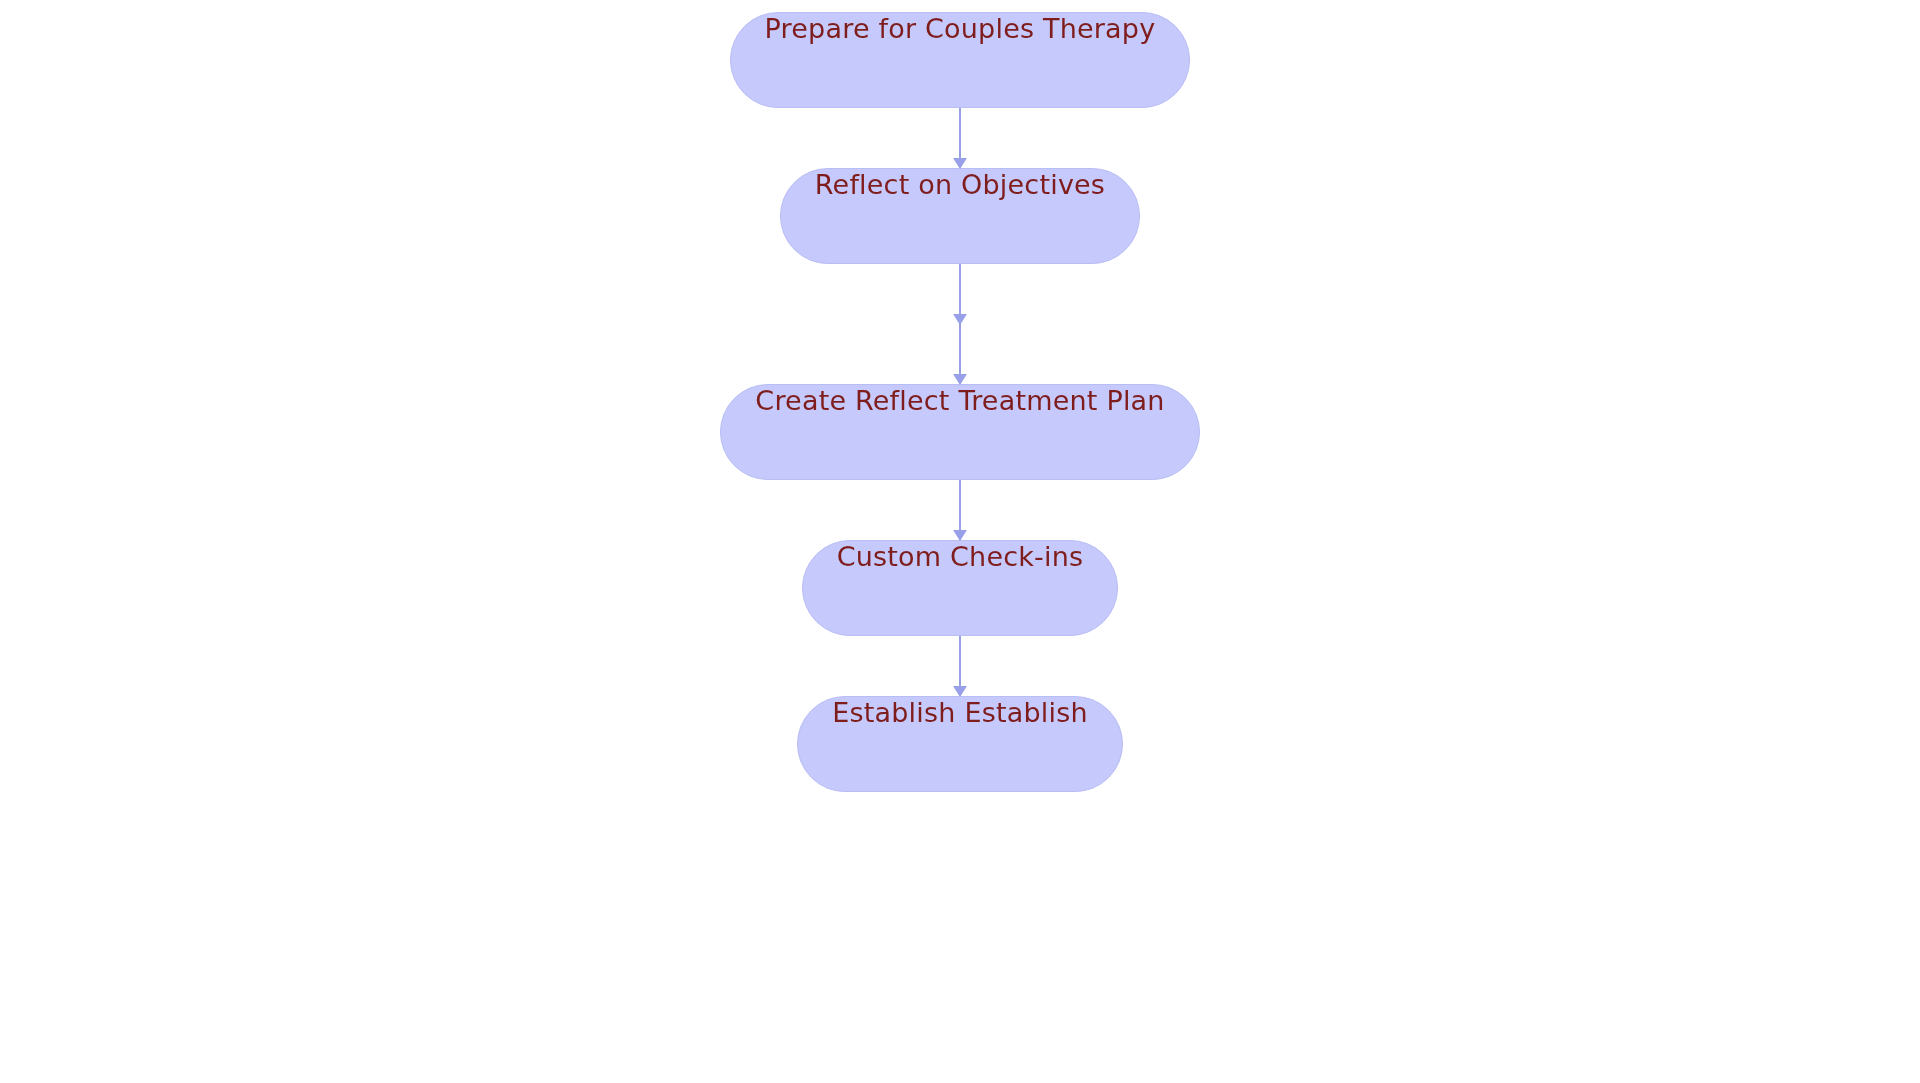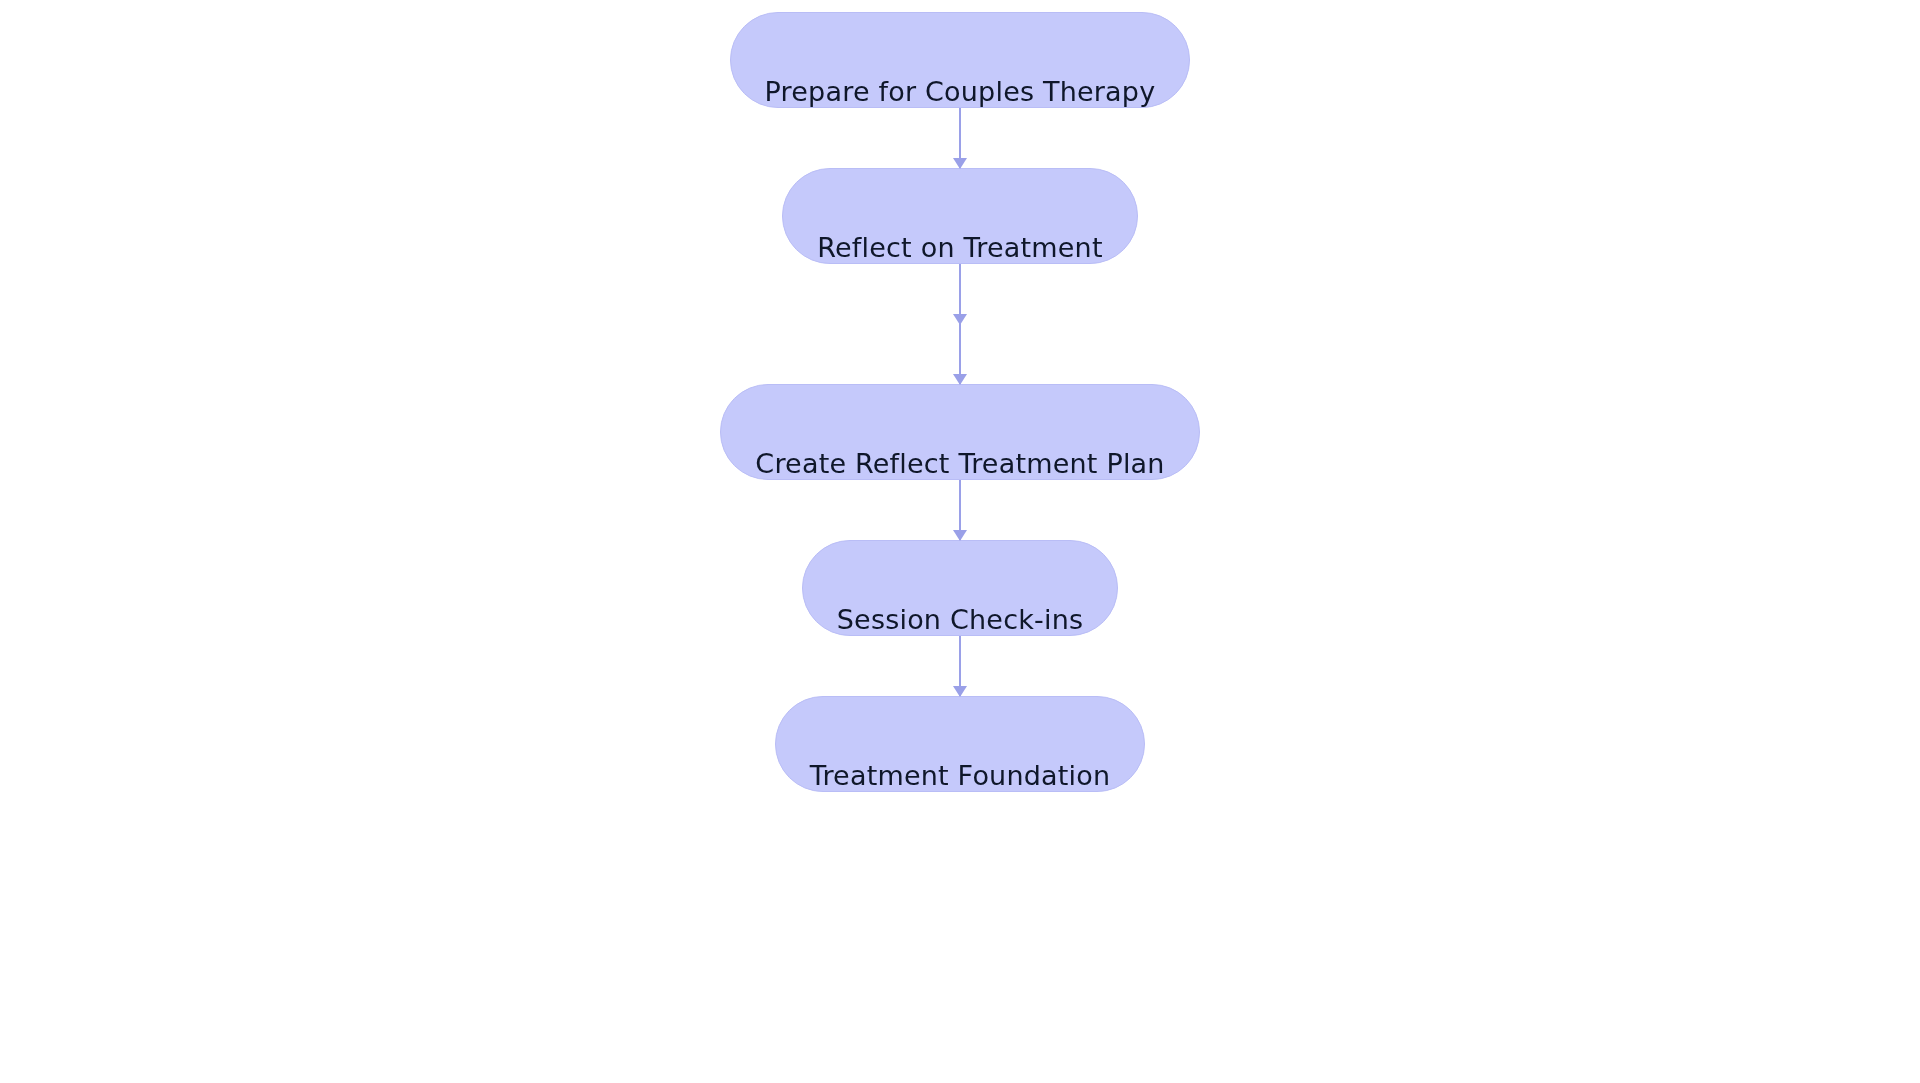--- a/index.html
+++ b/index.html
@@ -26,24 +26,24 @@
     height: 1083px;
     display: flex;
     flex-direction: column;
     align-items: center;
     justify-content: flex-start;
     padding-top: 12px;
     box-sizing: border-box;
   }
   .node {
     display: flex;
-    align-items: flex-end;
+    align-items: flex-start;
     justify-content: center;
     background: #c5c9fb;
-    color: #0f172a;
+    color: #7f1d1d;
     border: 1px solid #b9bdf6;
     border-radius: 999px;
     box-sizing: border-box;
     height: 96px;
     font-size: 27px;
     letter-spacing: 0.2px;
     white-space: nowrap;
     padding: 0 34px;
   }
   .connector {
@@ -71,38 +71,38 @@
 <div id="flow-root">
   <div class="flow-column">
 
     <div class="node">
       <span>Prepare for Couples Therapy</span>
     </div>
 
     <div class="connector" style="height:60px"></div>
 
     <div class="node">
-      <span>Reflect on Treatment</span>
+      <span>Reflect on Objectives</span>
     </div>
 
     <div class="connector" style="height:60px"></div>
 
 
     <div class="connector" style="height:60px"></div>
 
     <div class="node">
       <span>Create Reflect Treatment Plan</span>
     </div>
 
     <div class="connector" style="height:60px"></div>
 
     <div class="node">
-      <span>Session Check-ins</span>
+      <span>Custom Check-ins</span>
     </div>
 
     <div class="connector" style="height:60px"></div>
 
     <div class="node">
-      <span>Treatment Foundation</span>
+      <span>Establish Establish</span>
     </div>
 
   </div>
 </div>
 
 </body></html>

